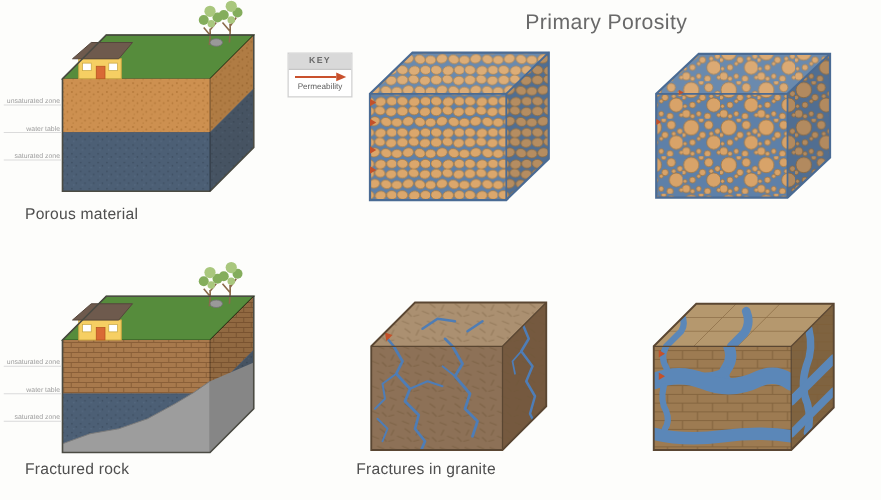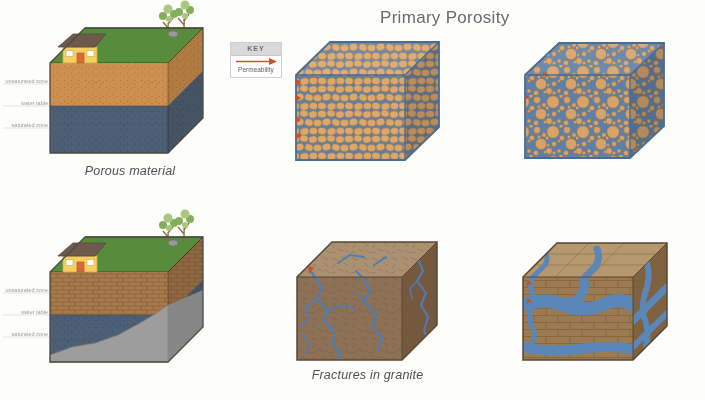--- a/index.html
+++ b/index.html
@@ -2,24 +2,24 @@
 <html><head>
 <meta charset="utf-8">
 <style>
   html,body{margin:0;padding:0;background:#fff;}
   .stage{
     position:relative;width:705px;height:400px;overflow:hidden;
     background:#fdfdfb;font-family:"Liberation Sans",sans-serif;
   }
   .abs{position:absolute;}
   .section-title{
-    font-size:17px;color:#696969;text-align:left;letter-spacing:.3px;
+    font-size:17px;color:#696969;text-align:center;letter-spacing:.3px;
   }
   .fig-caption{
-    font-size:12.5px;color:#4f4f4f;text-align:center;letter-spacing:.2px;font-style:italic;
+    font-size:12.5px;color:#4f4f4f;text-align:left;letter-spacing:.2px;
   }
   .keybox{
     position:absolute;left:230px;top:42px;width:52px;height:36px;
     border:1px solid #cfcfcf;background:#ffffff;box-sizing:border-box;
   }
   .keybox .key-head{
     background:#d9d9d9;border-bottom:1px solid #c6c6c6;height:12px;
     font-size:7px;font-weight:bold;color:#6b6b6b;text-align:center;
     line-height:12px;letter-spacing:1px;
   }
@@ -233,20 +233,21 @@
     <path d="M168,68 V101 M168,68 L203,33" stroke="rgba(0,0,0,.4)" stroke-width=".8" fill="none"></path>
     <g font-size="5.5" fill="#9b9b9b">
       <line x1="3" y1="89" x2="49" y2="89" stroke="#d6d6d6" stroke-width=".7"></line>
       <text x="48" y="87.5" text-anchor="end">unsaturated zone</text>
       <line x1="3" y1="111" x2="49" y2="111" stroke="#d6d6d6" stroke-width=".7"></line>
       <text x="48" y="109.5" text-anchor="end">water table</text>
       <line x1="3" y1="133" x2="49" y2="133" stroke="#d6d6d6" stroke-width=".7"></line>
       <text x="48" y="131.5" text-anchor="end">saturated zone</text>
     </g>
   </svg>
+  <div class="abs fig-caption" style="left:20px;top:368px;width:220px">Fractured rock</div>
 
   <svg class="abs" style="left:290px;top:235px" width="160" height="130" viewBox="0 0 160 130">
     <defs>
       <clipPath id="gF">
           <polygon points="7,42 112,42 112,125 7,125"></polygon>
         </clipPath>
       <clipPath id="gT">
           <polygon points="7,42 42,7 147,7 112,42"></polygon>
         </clipPath>
       <clipPath id="gR">

